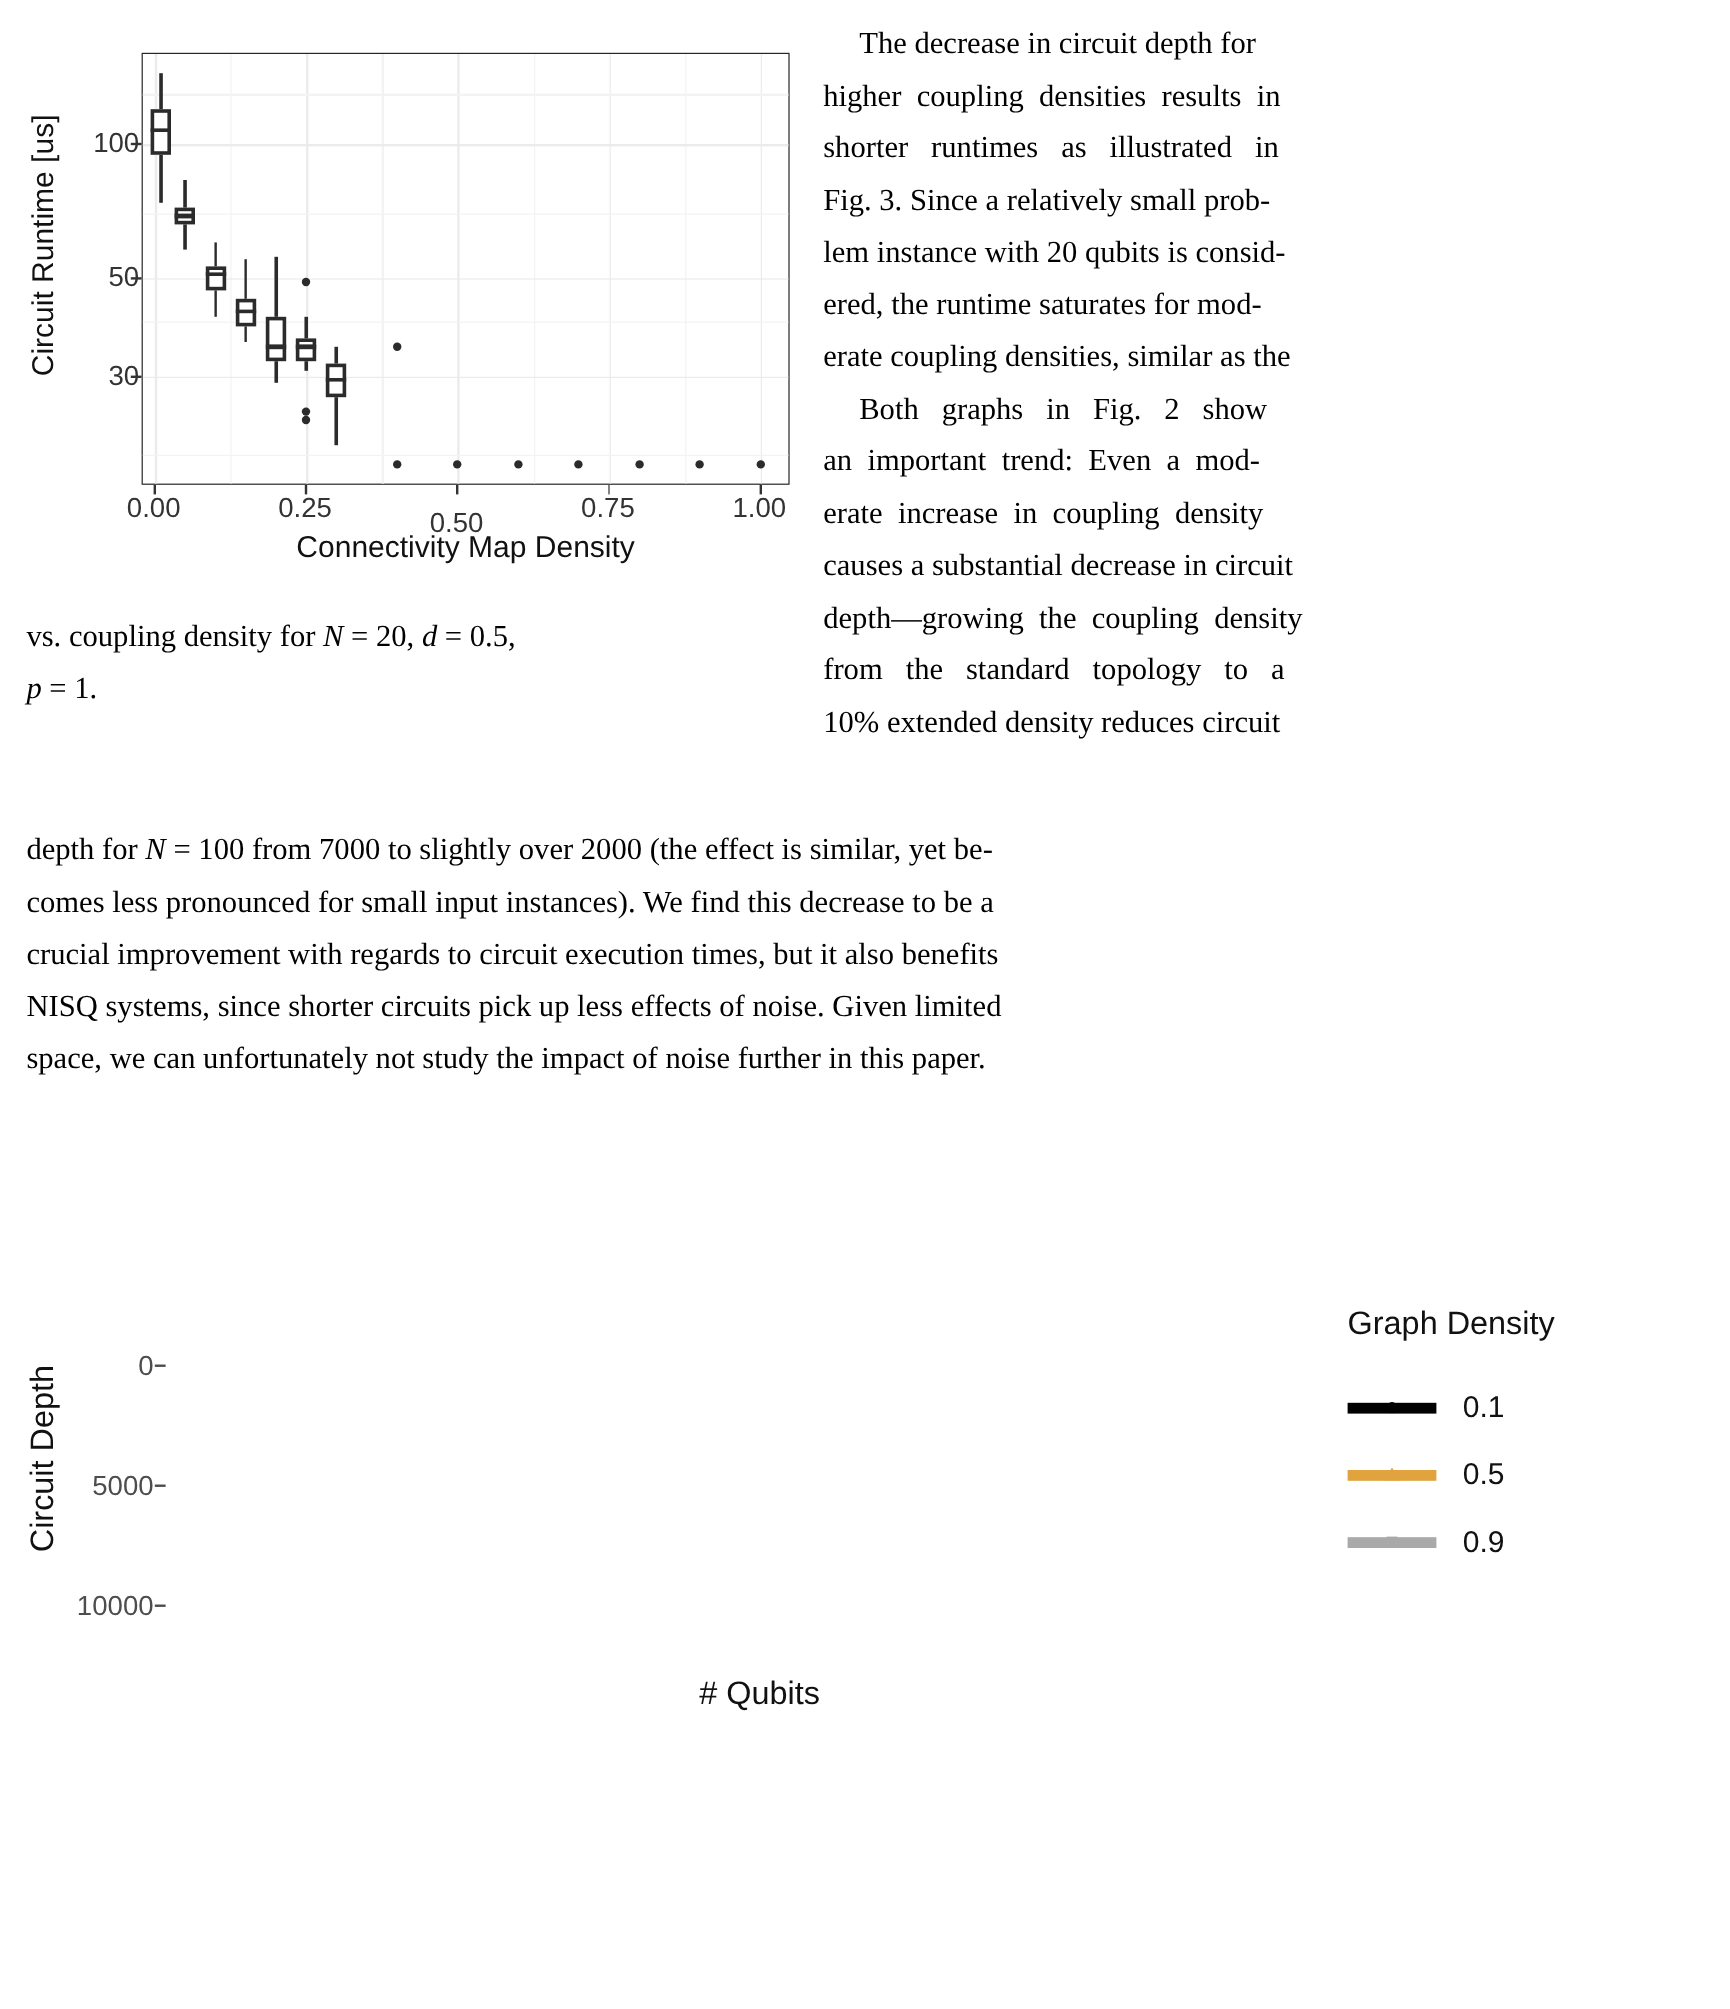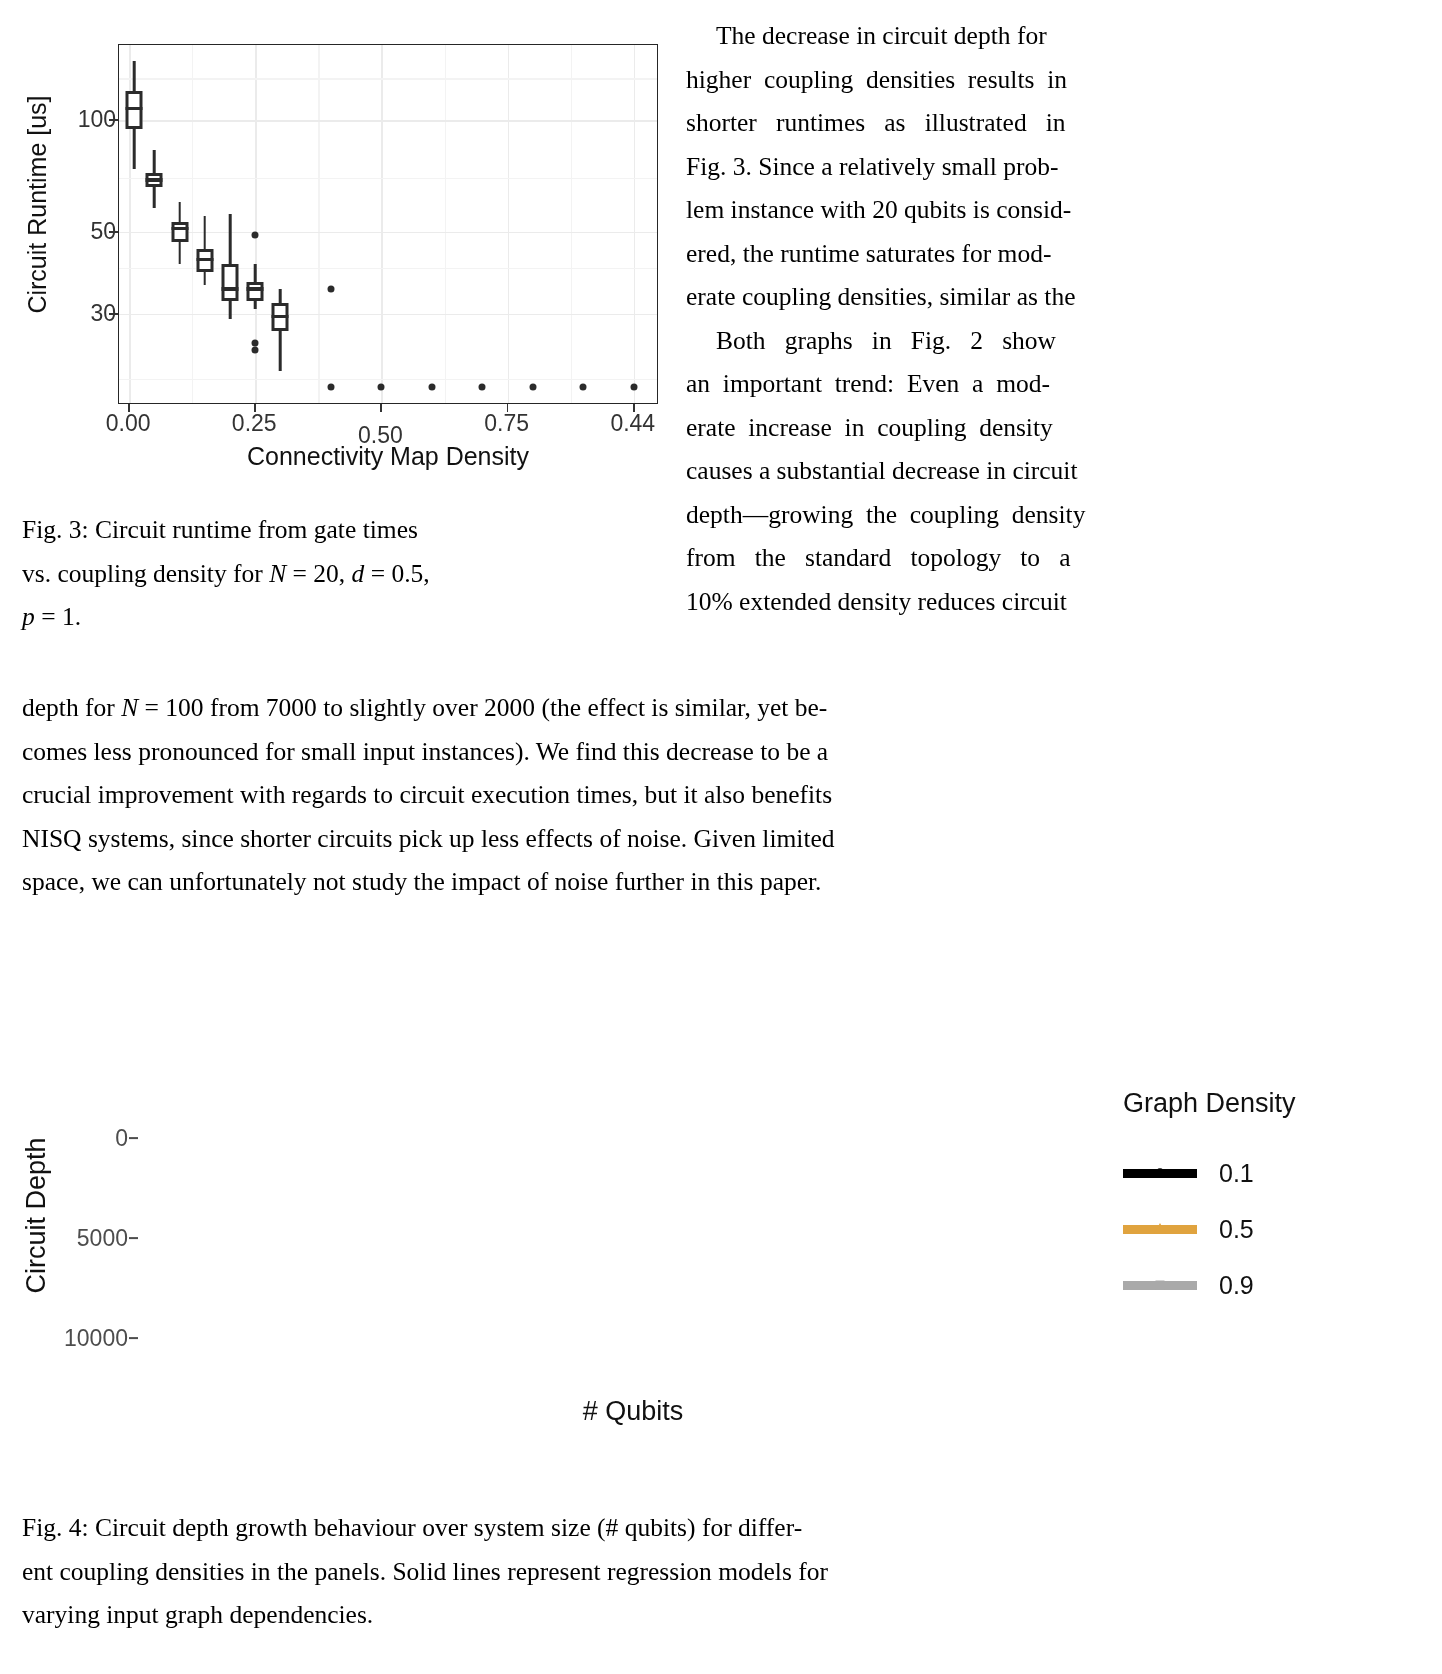--- a/index.html
+++ b/index.html
@@ -174,21 +174,21 @@
           <div class="pt" style="left: 363.364px; top: 342.14px;"></div>
           <div class="pt" style="left: 413.832px; top: 342.14px;"></div>
           <div class="pt" style="left: 464.299px; top: 342.14px;"></div>
           <div class="pt" style="left: 514.766px; top: 342.14px;"></div>
         </div>
       <div id="f3xt">
           <div class="f3-xtick" style="left: 114.093px;">0.00</div>
           <div class="f3-xtick" style="left: 240.262px;">0.25</div>
           <div class="f3-xtick" style="left: 366.43px; margin-top: 12px;">0.50</div>
           <div class="f3-xtick" style="left: 492.598px;">0.75</div>
-          <div class="f3-xtick" style="left: 618.766px;">0.44</div>
+          <div class="f3-xtick" style="left: 618.766px;">1.00</div>
         </div>
       <div class="f3-xlab">Connectivity Map Density</div>
     <div class="f3-ytickmark" style="left: 95px; top: 105.47px;"></div>
         <div class="f3-ytickmark" style="left: 95px; top: 216.771px;"></div>
         <div class="f3-ytickmark" style="left: 95px; top: 298.797px;"></div>
         <div class="f3-tickmark" style="left: 114.093px; top: 390px;"></div>
         <div class="f3-tickmark" style="left: 240.262px; top: 390px;"></div>
         <div class="f3-tickmark" style="left: 366.43px; top: 390px;"></div>
         <div class="f3-tickmark" style="left: 492.598px; top: 390px;"></div>
         <div class="f3-tickmark" style="left: 618.766px; top: 390px;"></div>
@@ -210,21 +210,20 @@
         <span class="ln">an  important  trend:  Even  a  mod-</span>
         <span class="ln">erate  increase  in  coupling  density</span>
         <span class="ln">causes a substantial decrease in circuit</span>
         <span class="ln">depth—growing  the  coupling  density</span>
         <span class="ln">from   the   standard   topology   to   a</span>
         <span class="ln">10% extended density reduces circuit</span>
       </div>
   </div>
 
   <div id="fig3-caption" class="prose">
-    <span class="ln">Fig. 3: Circuit runtime from gate times</span>
     <span class="ln"><span>vs. coupling density for </span><i class="math">N</i><span> = 20, </span><i class="math">d</i><span> = 0.5,</span></span>
     <span class="ln"><i class="math">p</i><span> = 1.</span></span>
   </div>
 
   <div id="full-para" class="prose">
     <span class="ln"><span>depth for </span><i class="math">N</i><span> = 100 from 7000 to slightly over 2000 (the effect is similar, yet be-</span></span>
     <span id="fp-rest"><span class="ln">comes less pronounced for small input instances). We find this decrease to be a</span><span class="ln">crucial improvement with regards to circuit execution times, but it also benefits</span><span class="ln">NISQ systems, since shorter circuits pick up less effects of noise. Given limited</span><span class="ln">space, we can unfortunately not study the impact of noise further in this paper.</span></span>
   </div>
 
   <div class="f4-ylab">
@@ -273,19 +272,14 @@
               <g transform="translate(10,10)">
                 <rect x="-4.5" y="-4.5" width="9" height="9" fill="#A9A9A9"></rect>
               </g>
             </svg>
           </div>
           <div class="lname">0.9</div>
         </div>
       </div>
   </div>
 
-  <div id="fig4-caption" class="prose">
-      <span class="ln">Fig. 4: Circuit depth growth behaviour over system size (# qubits) for differ-</span>
-      <span class="ln">ent coupling densities in the panels. Solid lines represent regression models for</span>
-      <span class="ln">varying input graph dependencies.</span>
-    </div>
 
 </div>
 
 </body></html>

